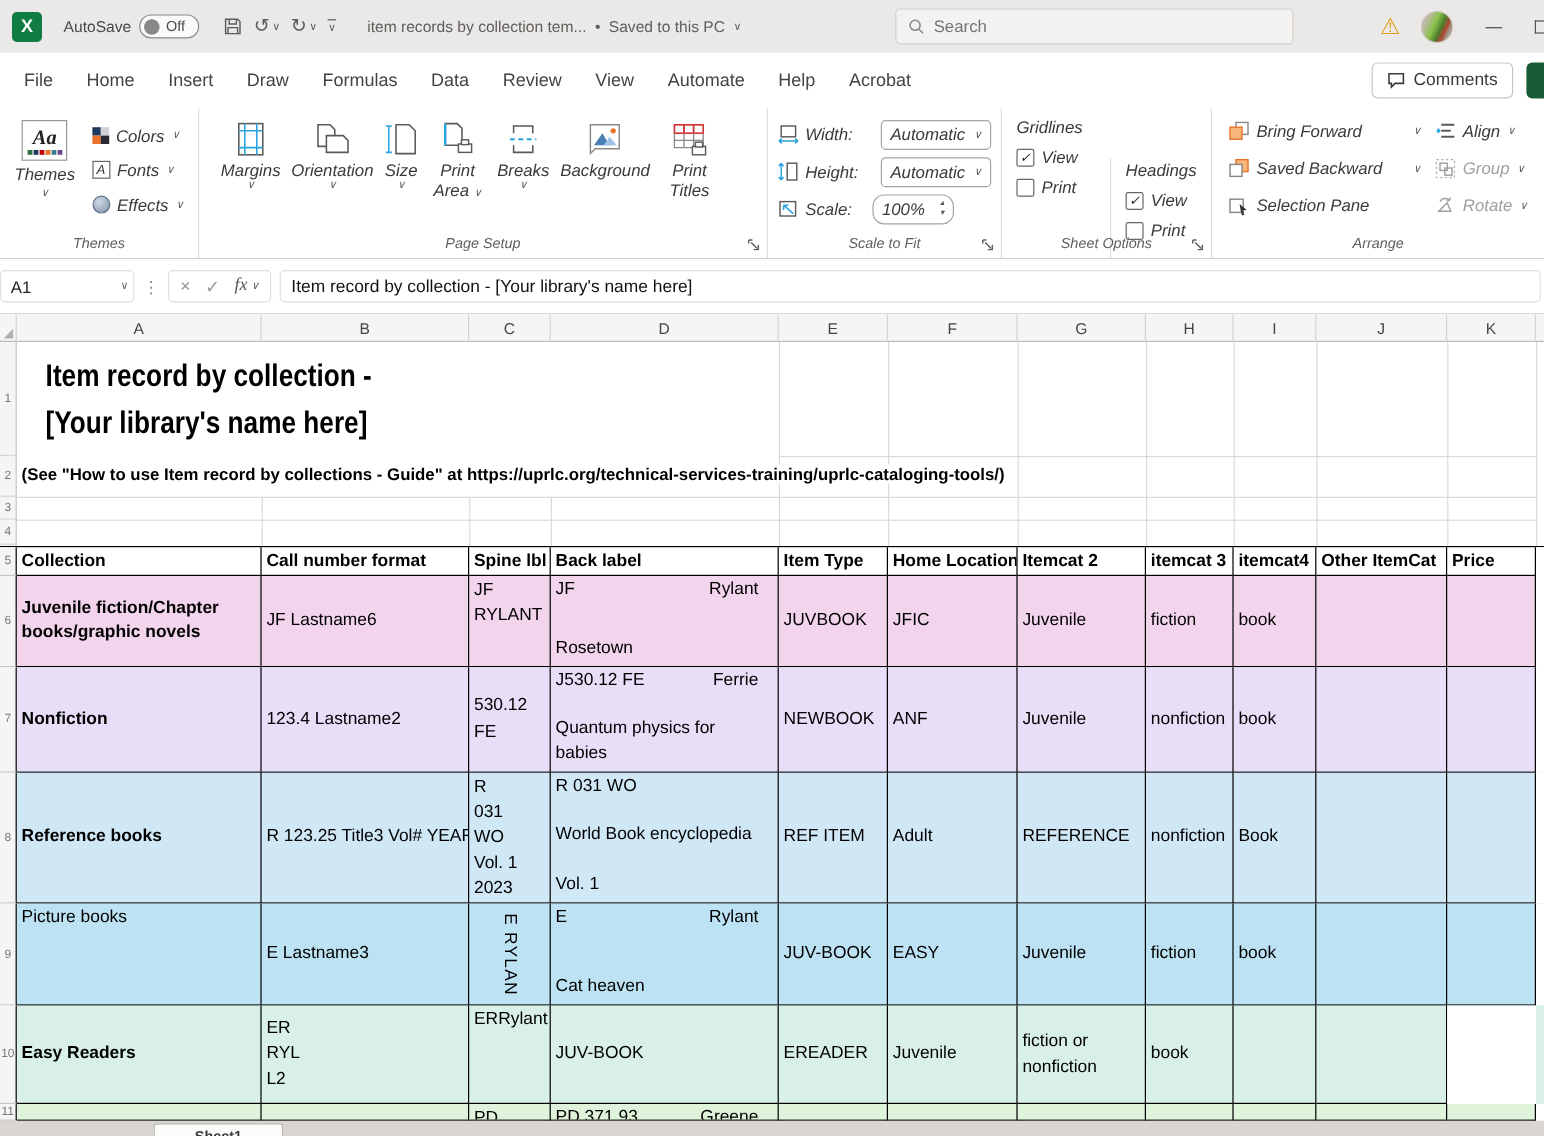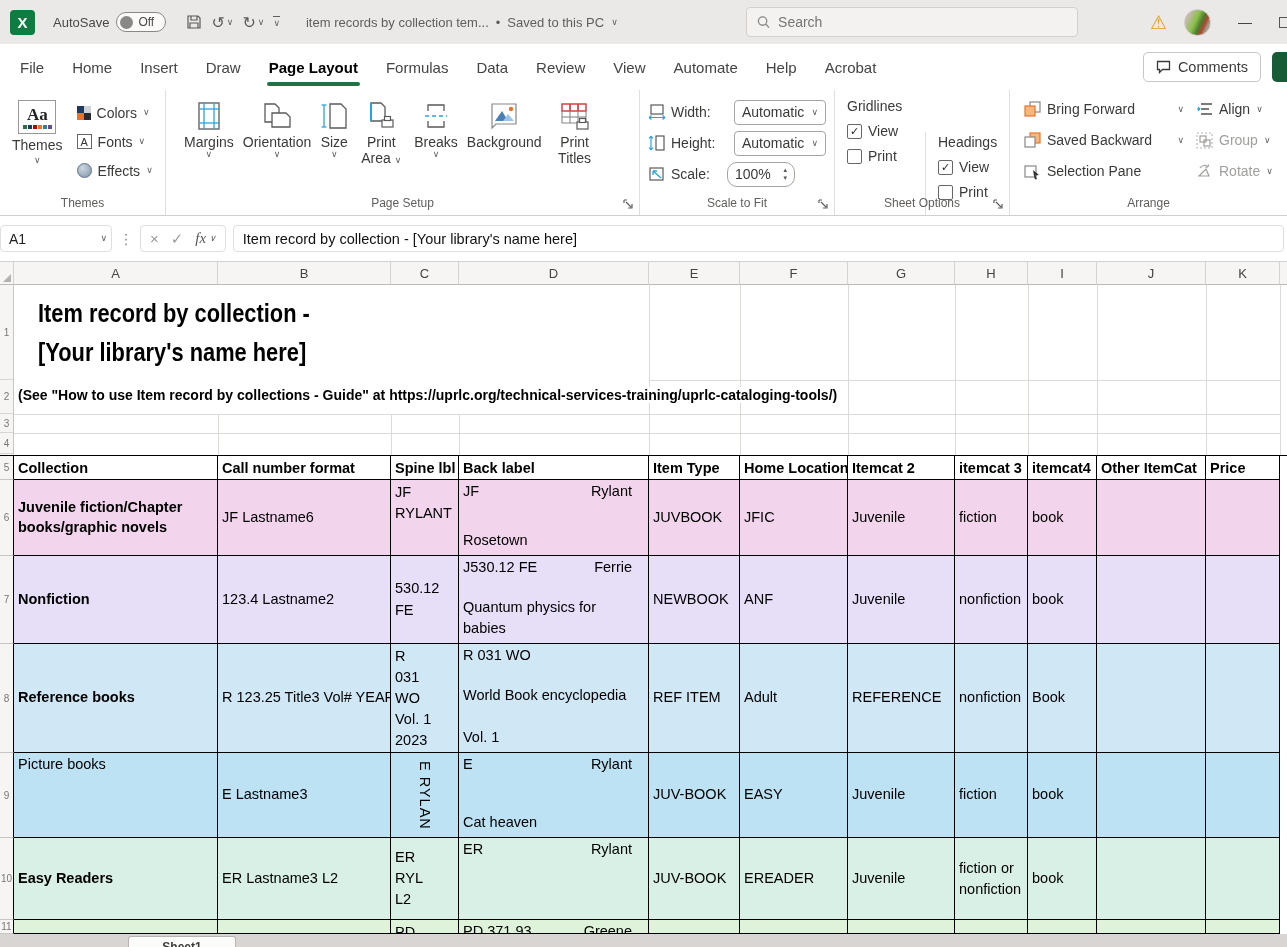--- a/index.html
+++ b/index.html
@@ -29,21 +29,21 @@
   
   .tabsrow{height:46px;background:#fff;display:flex;align-items:flex-start;position:relative;padding-left:6px;}
   .rtab{padding:0 14px;font-size:15px;color:#444;height:100%;display:flex;align-items:center;position:relative;cursor:pointer;white-space:nowrap;}
   .rtab.active{font-weight:bold;color:#000;}
   .rtab.active::after{content:"";position:absolute;left:12px;right:12px;bottom:4px;height:4px;background:var(--green);border-radius:2px;}
   .comments{position:absolute;right:26px;top:8px;height:30px;border:1px solid #c8c6c4;border-radius:5px;display:flex;align-items:center;gap:7px;padding:0 12px;font-size:14.5px;color:#3b3a39;background:#fff;cursor:pointer;}
   .sharepart{position:absolute;right:0;top:8px;width:15px;height:30px;background:#185c37;border-radius:5px 0 0 5px;}
 
   
   .ribbon{height:126px;background:#fff;border-bottom:1px solid #d1cfcd;display:flex;}
-  .rgroup{position:relative;border-right:1px solid #e1dfdd;flex:none;}
+  .rgroup{position:relative;border-right:1px solid #e1dfdd;flex:none;font-style:italic;}
   .glabel{position:absolute;bottom:5px;left:0;right:0;text-align:center;font-size:12px;color:#605e5c;}
   .launcher{position:absolute;bottom:6px;right:6px;cursor:pointer;}
   .g-themes{width:166px;display:flex;padding:8px 0 0 8px;gap:6px;}
   .bigbtn{display:flex;flex-direction:column;align-items:center;gap:3px;padding:2px 4px;font-size:14px;color:#3b3a39;cursor:pointer;}
   .themesicon{width:38px;height:34px;border:1px solid #9a9896;background:#fff;display:flex;flex-direction:column;align-items:center;justify-content:center;gap:2px;}
   .themesicon .aa{font-family:"Liberation Serif",serif;font-weight:bold;font-size:17px;color:#222;line-height:1;}
   .themesicon .strip{display:flex;gap:1px;}
   .themesicon .strip i{width:4px;height:4px;display:block;}
   .stack{display:flex;flex-direction:column;gap:4px;padding-top:2px;}
   .smallbtn{display:flex;align-items:center;gap:6px;font-size:14px;color:#3b3a39;height:25px;padding:0 4px;cursor:pointer;white-space:nowrap;}
@@ -159,21 +159,20 @@
     <span class="minbtn">—</span>
     <span class="restpart"></span>
   </div>
 </div>
 
 <div class="tabsrow">
   <span class="rtab">File</span>
   <span class="rtab">Home</span>
   <span class="rtab">Insert</span>
   <span class="rtab">Draw</span>
-  <span class="rtab active">Page Layout</span>
   <span class="rtab">Formulas</span>
   <span class="rtab">Data</span>
   <span class="rtab">Review</span>
   <span class="rtab">View</span>
   <span class="rtab">Automate</span>
   <span class="rtab">Help</span>
   <span class="rtab">Acrobat</span>
   <span class="comments">
     <svg width="15" height="14" viewBox="0 0 15 14">
         <path d="M1.5 1.5 h12 v8 h-7 l-3 3 v-3 h-2 z" fill="none" stroke="#3b3a39" stroke-width="1.3"></path>
@@ -627,21 +626,20 @@
   <div class="dc c-ic3">fiction</div>
   <div class="dc c-ic4">book</div>
   <div class="dc c-oic"></div>
   <div class="dc c-price"></div>
   <div class="fillercell"></div>
 </div>
 
 <div class="trow" style="height: 82px; background: rgb(216, 240, 229);">
   <div class="rowhdr">10</div>
   <div class="dc c-coll">Easy Readers</div>
-  <div class="dc c-call">ER Lastname3 L2</div>
   <div class="dc c-spine vcenter">
       <span class="pre">ER
 RYL
 L2</span>
     </div>
   <div class="dc c-back">
     <div class="backline">
         <span>ER</span>
         <span class="backright">Rylant</span>
       </div>

